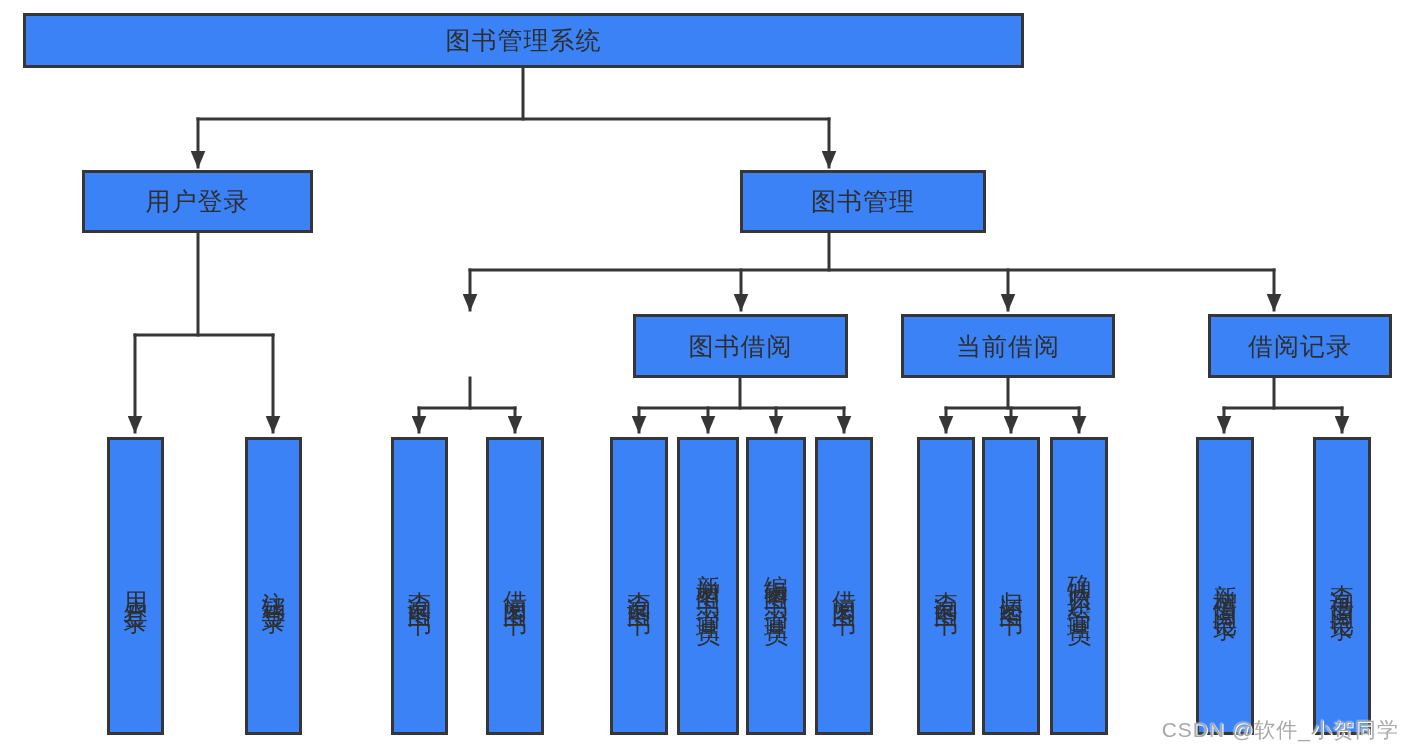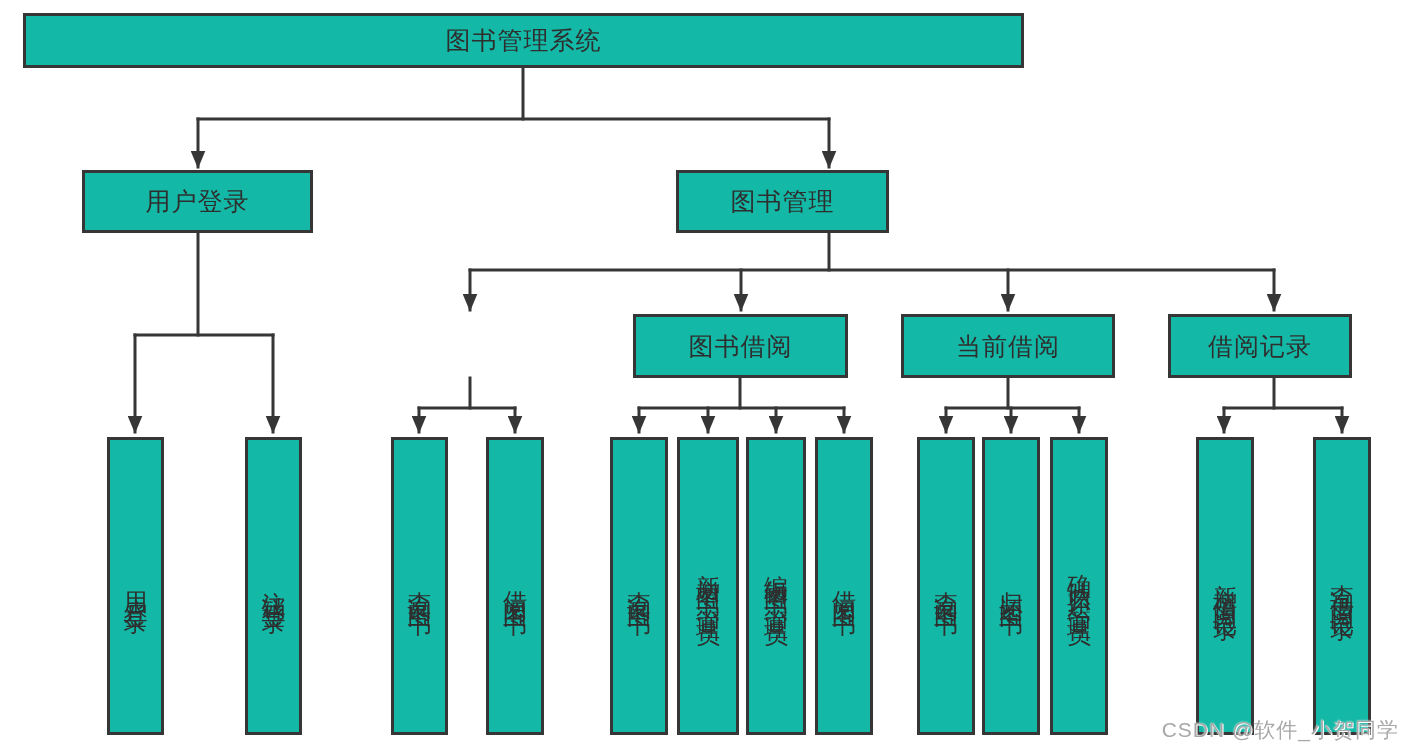--- a/index.html
+++ b/index.html
@@ -17,21 +17,21 @@
     stroke-width: 3;
     stroke-linecap: square;
     fill: none;
   }
   svg.connectors .arrow { marker-end: url(#arrowhead); }
   #arrowhead path { fill: var(--line-color, #363636); }
 
   .node {
     position: absolute;
     box-sizing: border-box;
-    background: #14b8a6;
+    background: #3b82f6;
     border: 3px solid var(--line-color, #363636);
     display: flex;
     align-items: center;
     justify-content: center;
     color: var(--text-color, #2e2e2e);
     z-index: 2;
   }
   .h-label { font-size: 25px; letter-spacing: 1px; white-space: nowrap; }
   .row-l2 { top: 170px; height: 63px; }
   .row-l3 { top: 314px; height: 64px; }
@@ -110,31 +110,31 @@
     <line class="arrow" x1="1342" y1="408" x2="1342" y2="432"></line>
   </svg>
 
   <div class="node" style="left:23px; top:13px; width:1001px; height:55px;">
     <span class="h-label">图书管理系统</span>
   </div>
 
   <div class="node row-l2" style="left:82px; width:231px;">
     <span class="h-label">用户登录</span>
   </div>
-  <div class="node row-l2" style="left:676px; width:213px;">
+  <div class="node row-l2" style="left:740px; width:246px;">
     <span class="h-label">图书管理</span>
   </div>
 
   <div class="node row-l3" style="left:901px; width:214px;">
     <span class="h-label">当前借阅</span>
   </div>
   <div class="node row-l3" style="left:633px; width:215px;">
     <span class="h-label">图书借阅</span>
   </div>
-  <div class="node row-l3" style="left:1168px; width:184px;">
+  <div class="node row-l3" style="left:1208px; width:184px;">
     <span class="h-label">借阅记录</span>
   </div>
 
   <div class="node leaf" style="left:107px; width:57px;">
     <span class="v-text">用户登录</span>
   </div>
   <div class="node leaf" style="left:245px; width:57px;">
     <span class="v-text">注销登录</span>
   </div>
 

